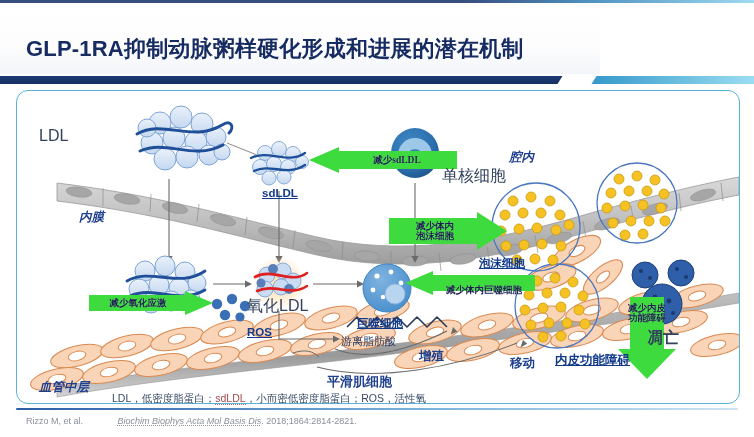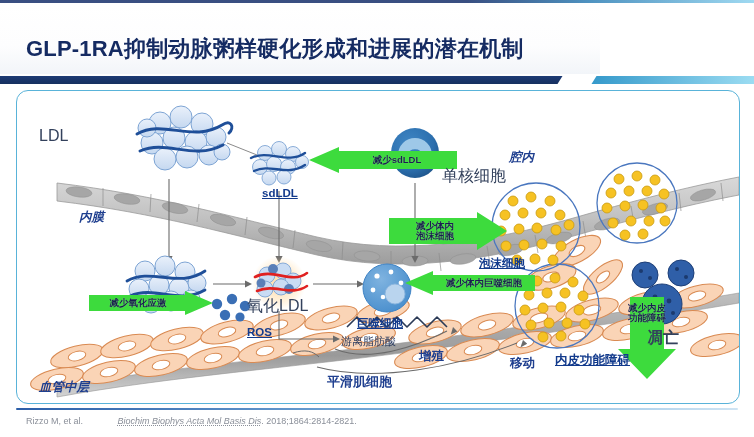--- a/index.html
+++ b/index.html
@@ -124,20 +124,21 @@
   .garrow .gtxt {
     position: absolute;
     color: #1a1f4e;
     font-size: 9.5px;
     font-weight: bold;
     text-align: center;
     line-height: 1.1;
     white-space: pre-line;
     z-index: 2;
     text-shadow: 0 0 1px rgba(255,255,255,.4);
+    font-family: Liberation Serif, serif;
   }
 
   
   .legend-line {
     position: absolute;
     left: 112px; top: 392px;
     font-size: 10.5px;
     color: #3a4a63;
     white-space: nowrap;
   }
@@ -570,21 +571,21 @@
 泡沫细胞</span>
       </div>
 
       <div class="garrow" style="left:72px; top:200px; width:124px; height:24px;">
         <svg width="124" height="24" viewBox="0 0 124 24">
           <path d="M0,4 L96,4 L96,0 L124,12 L96,24 L96,20 L0,20 Z" fill="#3ddb3d"></path>
         </svg>
         <span class="gtxt" style="left:2px; width:94px;">减少氧化应激</span>
       </div>
 
-      <div class="garrow" style="left:388px; top:180px; width:130px; height:24px;">
+      <div class="garrow" style="left:388px; top:180px; width:130px; height:24px;align-items:flex-end;">
         <svg width="130" height="24" viewBox="0 0 130 24">
           <path d="M130,4 L28,4 L28,0 L0,12 L28,24 L28,20 L130,20 Z" fill="#3ddb3d"></path>
         </svg>
         <span class="gtxt" style="left:31px; width:96px;">减少体内巨噬细胞</span>
       </div>
 
       <div class="garrow" style="left:597px; top:206px; width:66px; height:82px;align-items:flex-end;">
         <svg width="66" height="82" viewBox="0 0 66 82">
           <path d="M16,0 L50,0 L50,52 L62,52 L33,82 L4,52 L16,52 Z" fill="#3ddb3d"></path>
         </svg>
@@ -620,19 +621,22 @@
 
       <div class="lbl lbl-blue-b-u" style="left:538px; top:262px; font-size:12.5px;">内皮功能障碍</div>
 
       <div class="lbl lbl-italic-b" style="left:22px; top:266px;">血管中层</div>
 
       <div class="lbl lbl-smc" style="left:310px; top:284px; font-size:13px;">平滑肌细胞</div>
 
     </div>
   </div>
 
+  <div class="legend-line">
+    <span>LDL，低密度脂蛋白；</span><span class="sd">sdLDL</span><span>，小而密低密度脂蛋白；ROS，活性氧</span>
+  </div>
 
   <div class="footer-rule"></div>
   <div class="citation">
     <span>Rizzo M, et al. </span><i class="und">Biochim Biophys Acta Mol Basis Dis</i><span>. 2018;1864:2814-2821.</span>
   </div>
 
 </div>
 
 </body></html>

